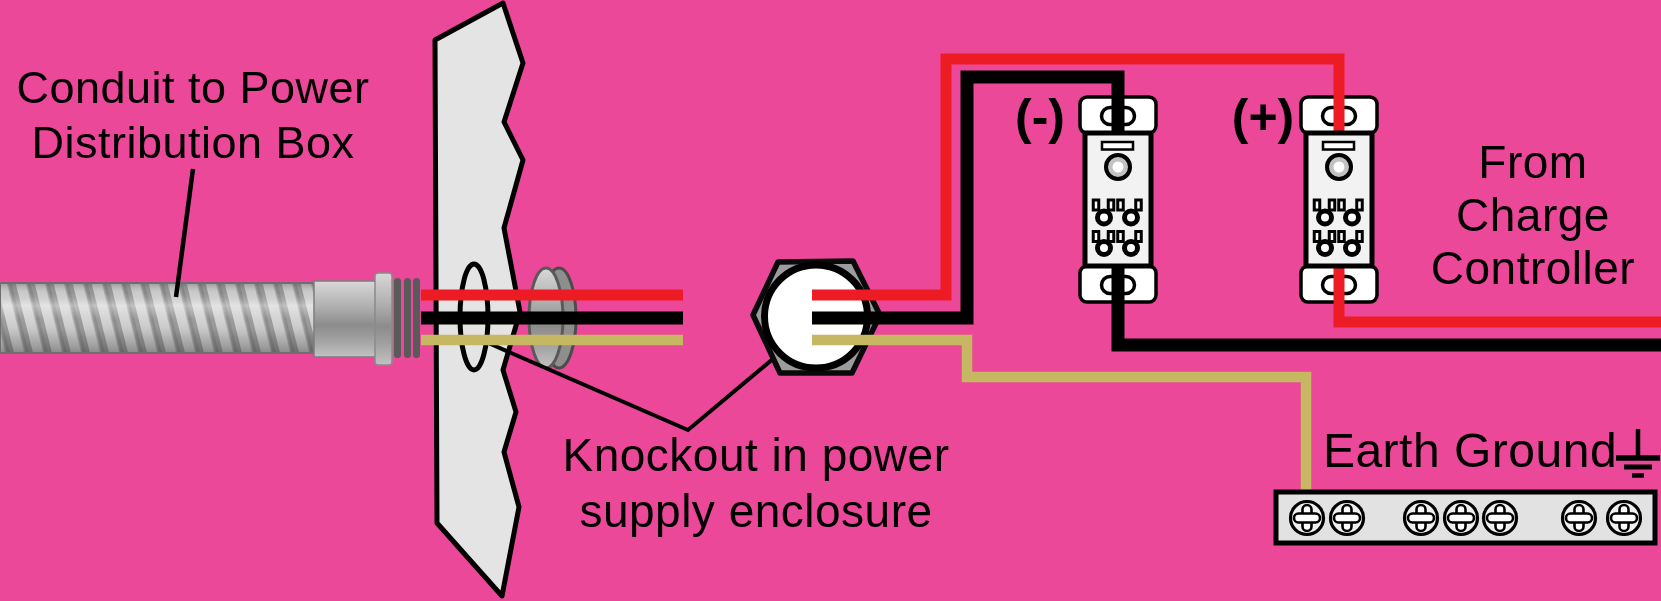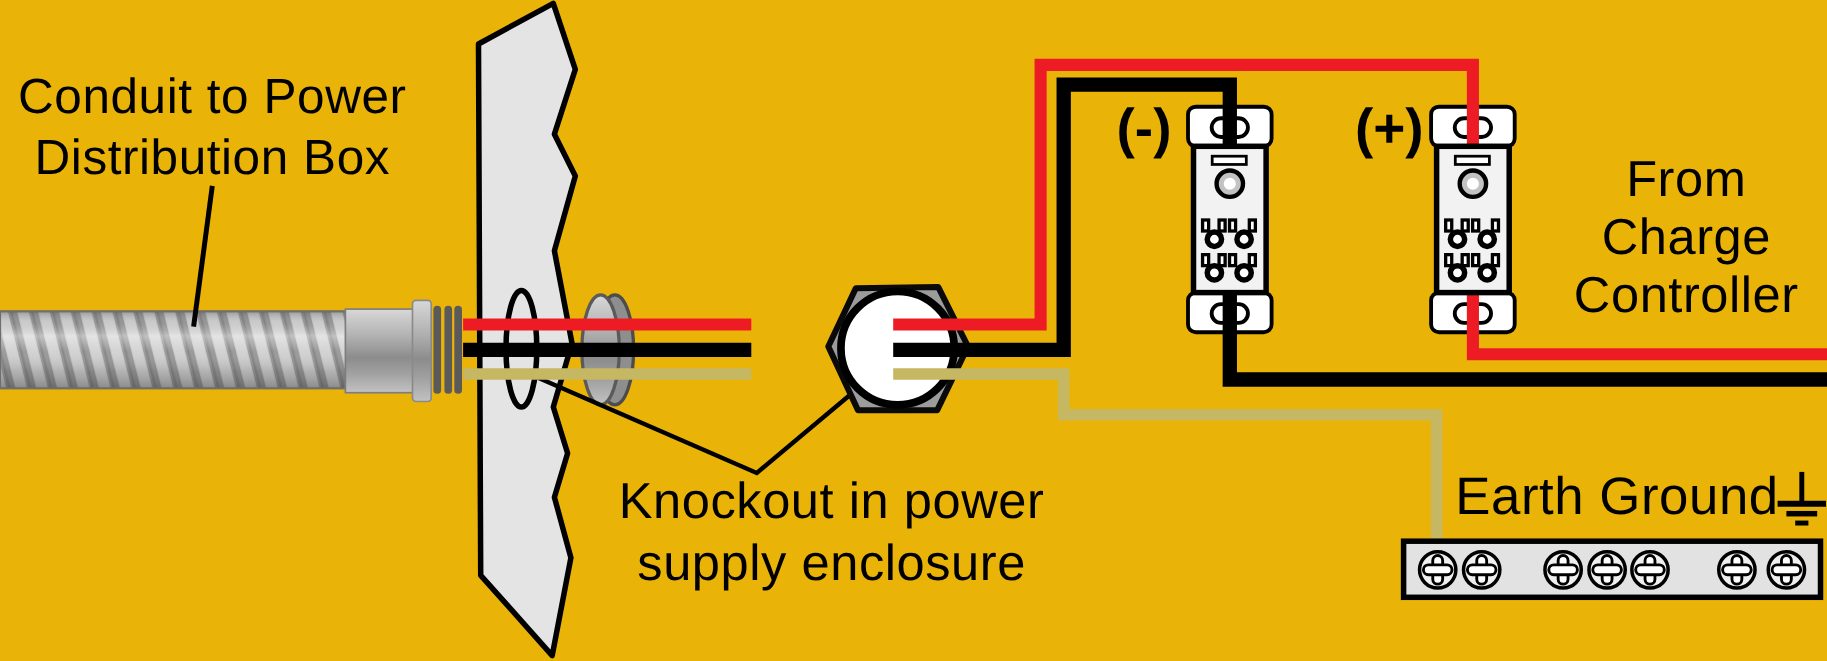--- a/index.html
+++ b/index.html
@@ -1,20 +1,20 @@
 <!DOCTYPE html>
 <html><head>
 <meta charset="utf-8">
 <style>
   html, body { margin: 0; padding: 0; background: #ffffff; }
   .stage {
     position: relative;
     width: 1661px;
     height: 601px;
-    background: #eab308;
+    background: #ec4899;
     overflow: hidden;
   }
   svg { display: block; }
   .lbl {
     font-family: "Liberation Sans", sans-serif;
     fill: #000000;
     letter-spacing: 0.5px;
   }
   .lbl-big    { font-size: 45px; }
   .lbl-mid    { font-size: 46px; }

